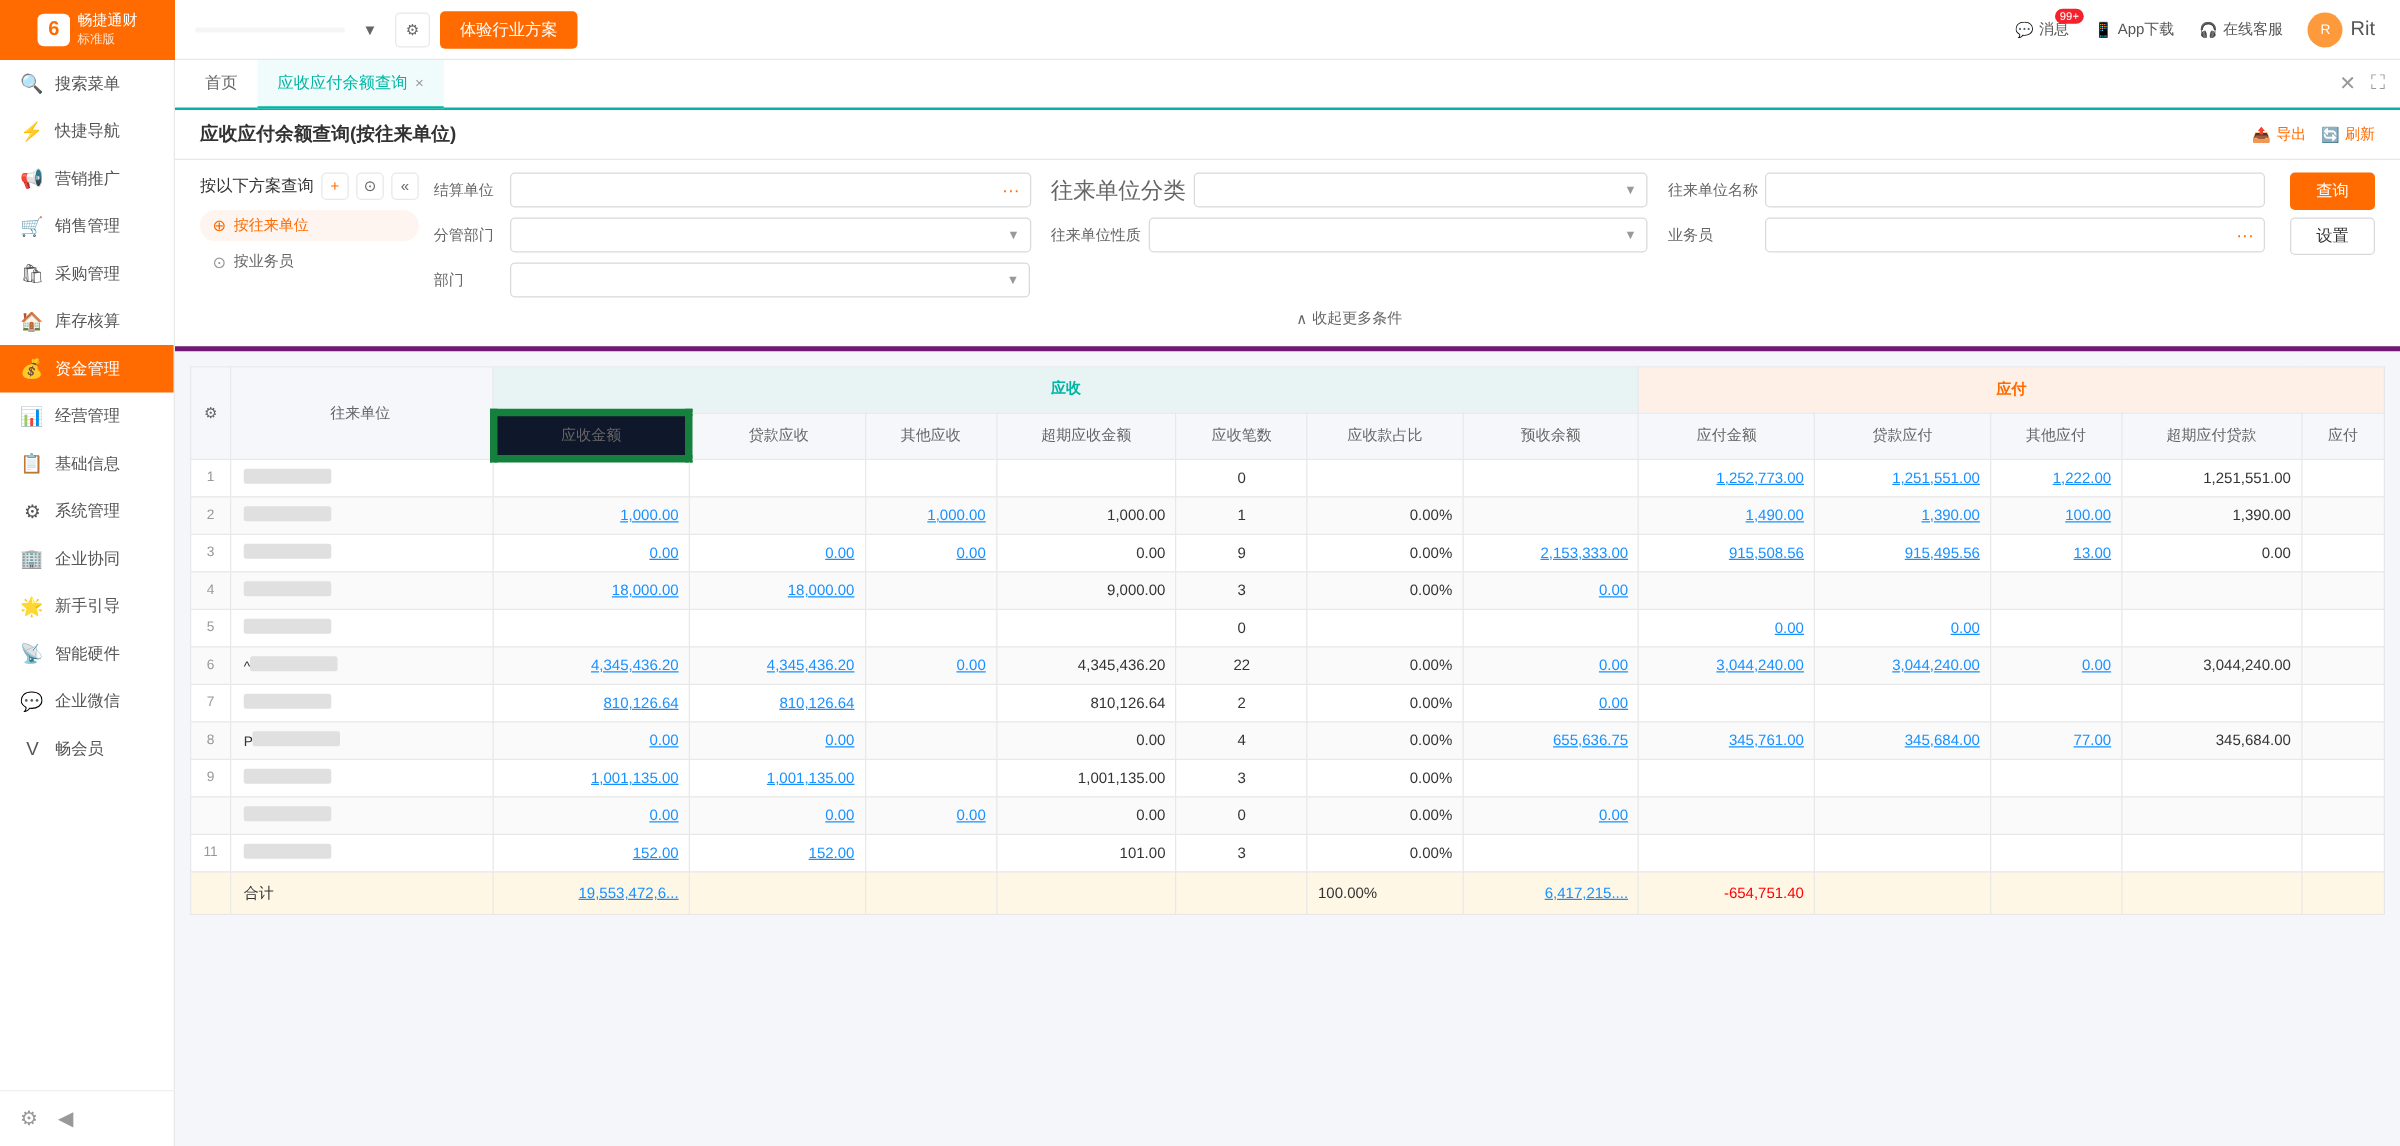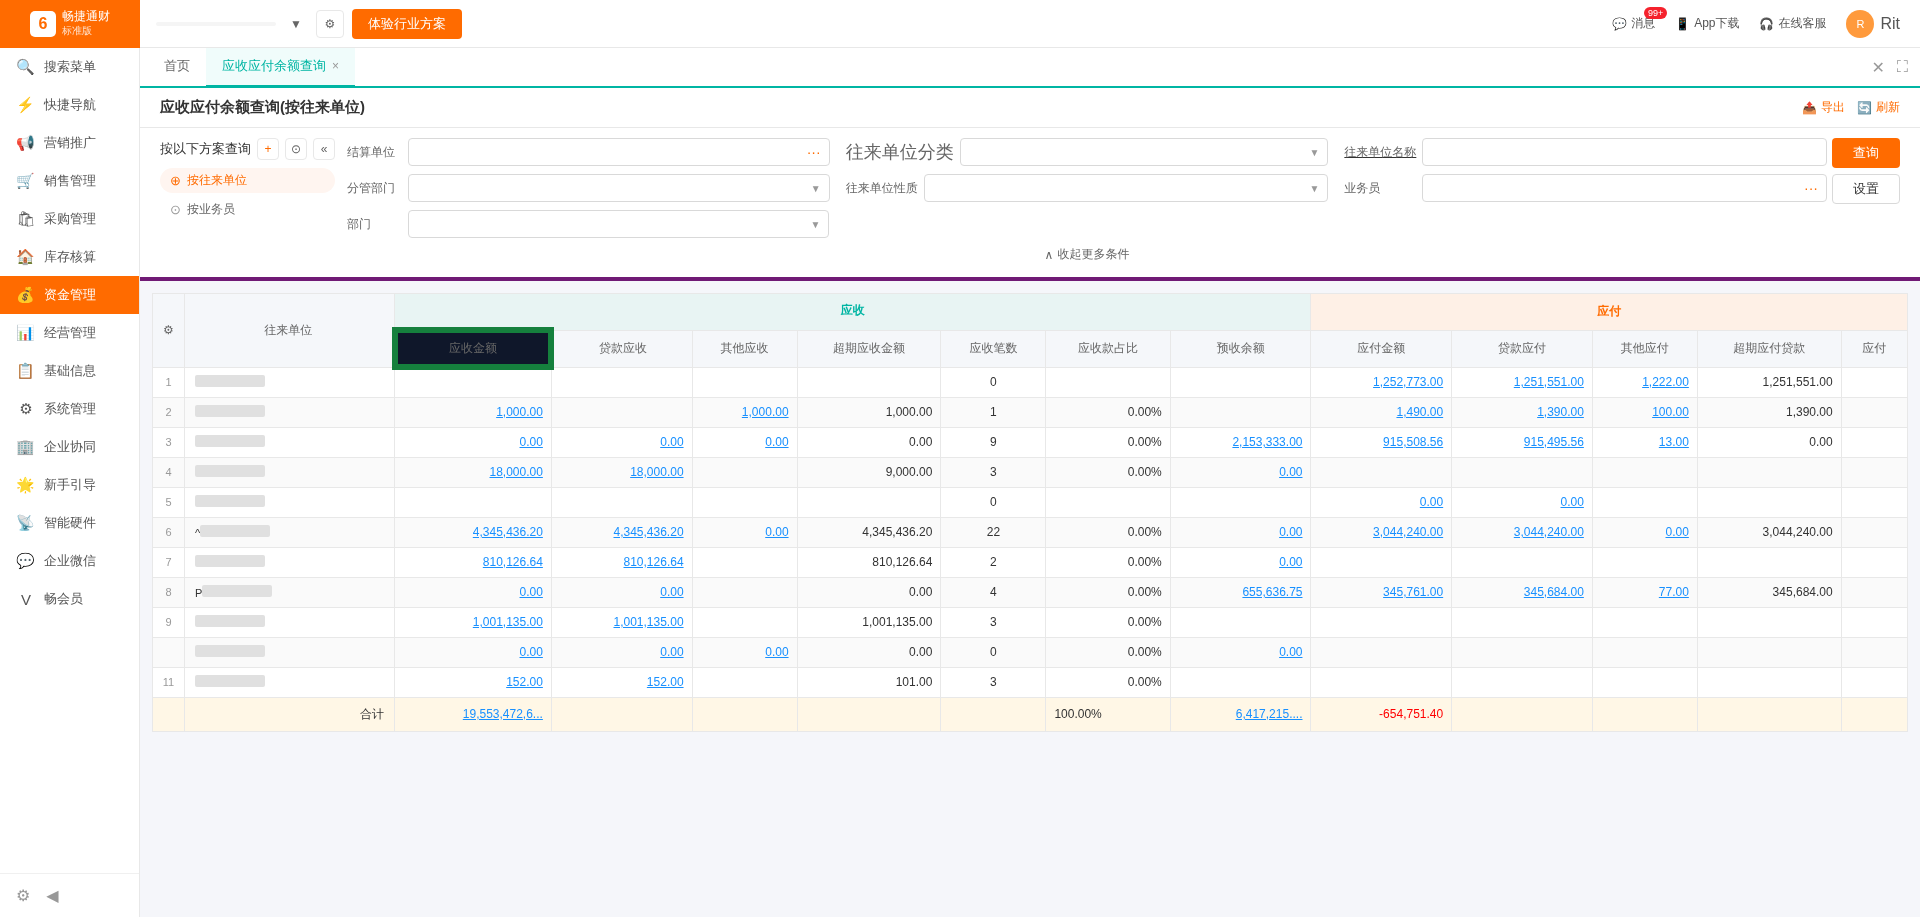--- a/index.html
+++ b/index.html
@@ -167,39 +167,39 @@
             <span style="color:#ff6b00;font-size:13px;">⊕</span>
             <span style="color:#ff6b00;font-size:12px;">按往来单位</span>
           </div>
           <div style="display:flex;align-items:center;gap:6px;padding:4px 10px;border-radius:14px;cursor:pointer;">
             <span style="color:#999;font-size:13px;">⊙</span>
             <span style="color:#666;font-size:12px;">按业务员</span>
           </div>
         </div>
       </div>
 
-      <div style="flex:1;display:flex;gap:5px;">
+      <div style="flex:1;display:flex;gap:20px;">
         <div style="flex:1;">
 
           <div style="display:flex;gap:16px;margin-bottom:8px;">
             <div style="display:flex;align-items:center;gap:6px;flex:1;">
               <span style="color:#666;font-size:12px;white-space:nowrap;min-width:55px;">结算单位</span>
               <div style="flex:1;height:28px;border:1px solid #d9d9d9;border-radius:4px;padding:0 8px;font-size:12px;display:flex;align-items:center;justify-content:space-between;cursor:pointer;">
                 <span style="color:#ccc;"></span>
                 <span style="color:#ff6b00;font-size:14px;">···</span>
               </div>
             </div>
             <div style="display:flex;align-items:center;gap:6px;flex:1;">
               <span style="color:#666;font-size:18px;white-space:nowrap;min-width:72px;">往来单位分类</span>
               <div style="flex:1;height:28px;border:1px solid #d9d9d9;border-radius:4px;padding:0 8px;font-size:12px;display:flex;align-items:center;justify-content:space-between;cursor:pointer;">
                 <span style="color:#ccc;"></span>
                 <span style="color:#999;font-size:10px;">▼</span>
               </div>
             </div>
-            <div style="display:flex;align-items:center;gap:6px;flex:1;text-decoration:underline;">
+            <div style="display:flex;align-items:center;gap:6px;flex:1;">
               <span style="color:#666;font-size:12px;white-space:nowrap;min-width:72px;">往来单位名称</span>
               <div style="flex:1;height:28px;border:1px solid #d9d9d9;border-radius:4px;padding:0 8px;font-size:12px;display:flex;align-items:center;cursor:pointer;">
               </div>
             </div>
           </div>
 
           <div style="display:flex;gap:16px;margin-bottom:8px;">
             <div style="display:flex;align-items:center;gap:6px;flex:1;">
               <span style="color:#666;font-size:12px;white-space:nowrap;min-width:55px;">分管部门</span>
               <div style="flex:1;height:28px;border:1px solid #d9d9d9;border-radius:4px;padding:0 8px;font-size:12px;display:flex;align-items:center;justify-content:space-between;cursor:pointer;">
@@ -449,21 +449,21 @@
     <td style="padding:7px 8px;border:1px solid #e8e8e8;text-align:right;"></td>
     <td style="padding:7px 8px;border:1px solid #e8e8e8;text-align:right;"></td>
     <td style="padding:7px 8px;border:1px solid #e8e8e8;text-align:right;"></td>
     <td style="padding:7px 8px;border:1px solid #e8e8e8;text-align:right;"></td>
     <td style="padding:7px 8px;border:1px solid #e8e8e8;"></td>
   </tr>
         </tbody>
       <tfoot>
         <tr style="background:#fff7e6;">
           <td style="padding:8px 6px;border:1px solid #e8e8e8;text-align:center;"></td>
-          <td style="padding:8px 10px;border:1px solid #e8e8e8;font-weight:500;text-align:right;">合计</td>
+          <td style="padding:8px 10px;border:1px solid #e8e8e8;font-weight:500;text-align:left;">合计</td>
           <td style="padding:8px 8px;border:1px solid #e8e8e8;text-align:right;font-weight:500;color:#1890ff;text-decoration:underline;">19,553,472,6...</td>
           <td style="padding:8px 8px;border:1px solid #e8e8e8;"></td>
           <td style="padding:8px 8px;border:1px solid #e8e8e8;"></td>
           <td style="padding:8px 8px;border:1px solid #e8e8e8;"></td>
           <td style="padding:8px 8px;border:1px solid #e8e8e8;"></td>
           <td style="padding:8px 8px;border:1px solid #e8e8e8;text-align:left;font-weight:500;">100.00%</td>
           <td style="padding:8px 8px;border:1px solid #e8e8e8;text-align:right;font-weight:500;color:#1890ff;text-decoration:underline;">6,417,215....</td>
           <td style="padding:8px 8px;border:1px solid #e8e8e8;text-align:right;font-weight:500;color:#f00;">-654,751.40</td>
           <td style="padding:8px 8px;border:1px solid #e8e8e8;"></td>
           <td style="padding:8px 8px;border:1px solid #e8e8e8;"></td>

